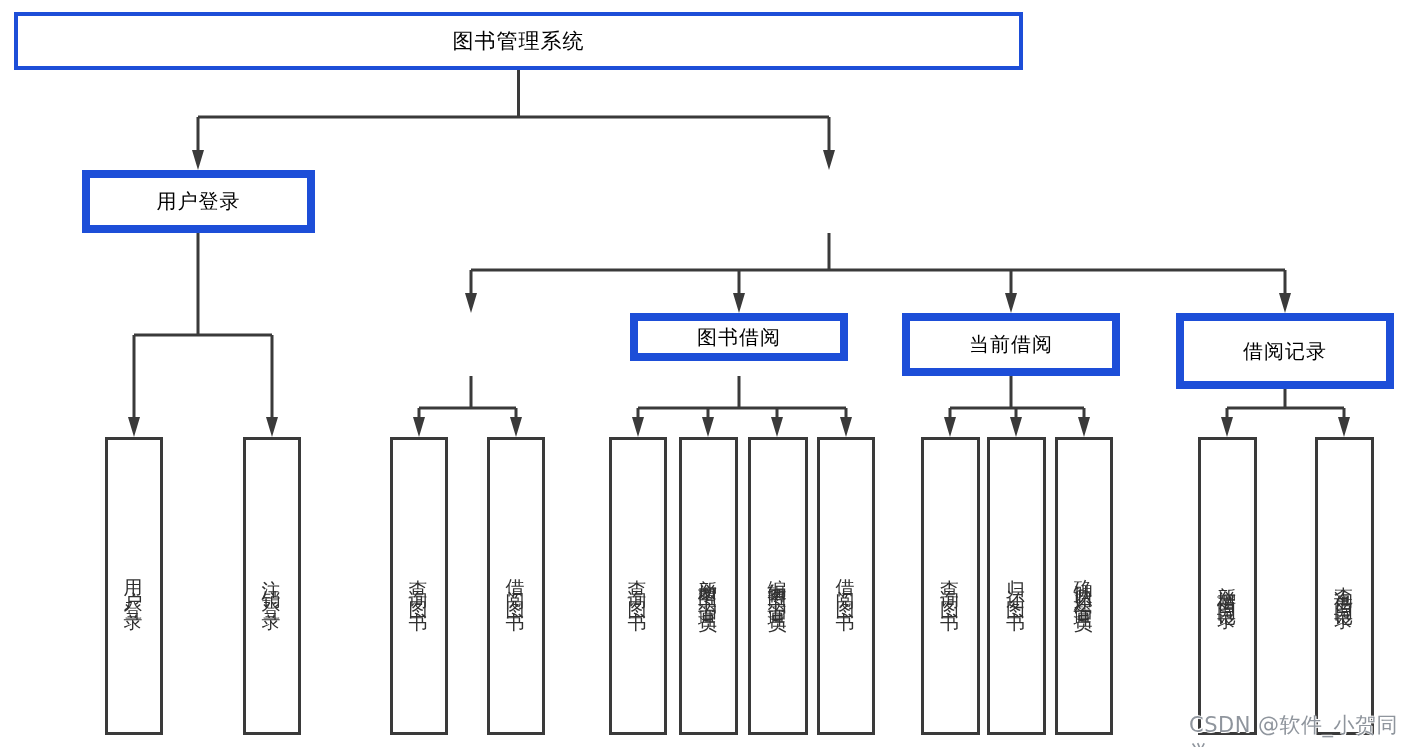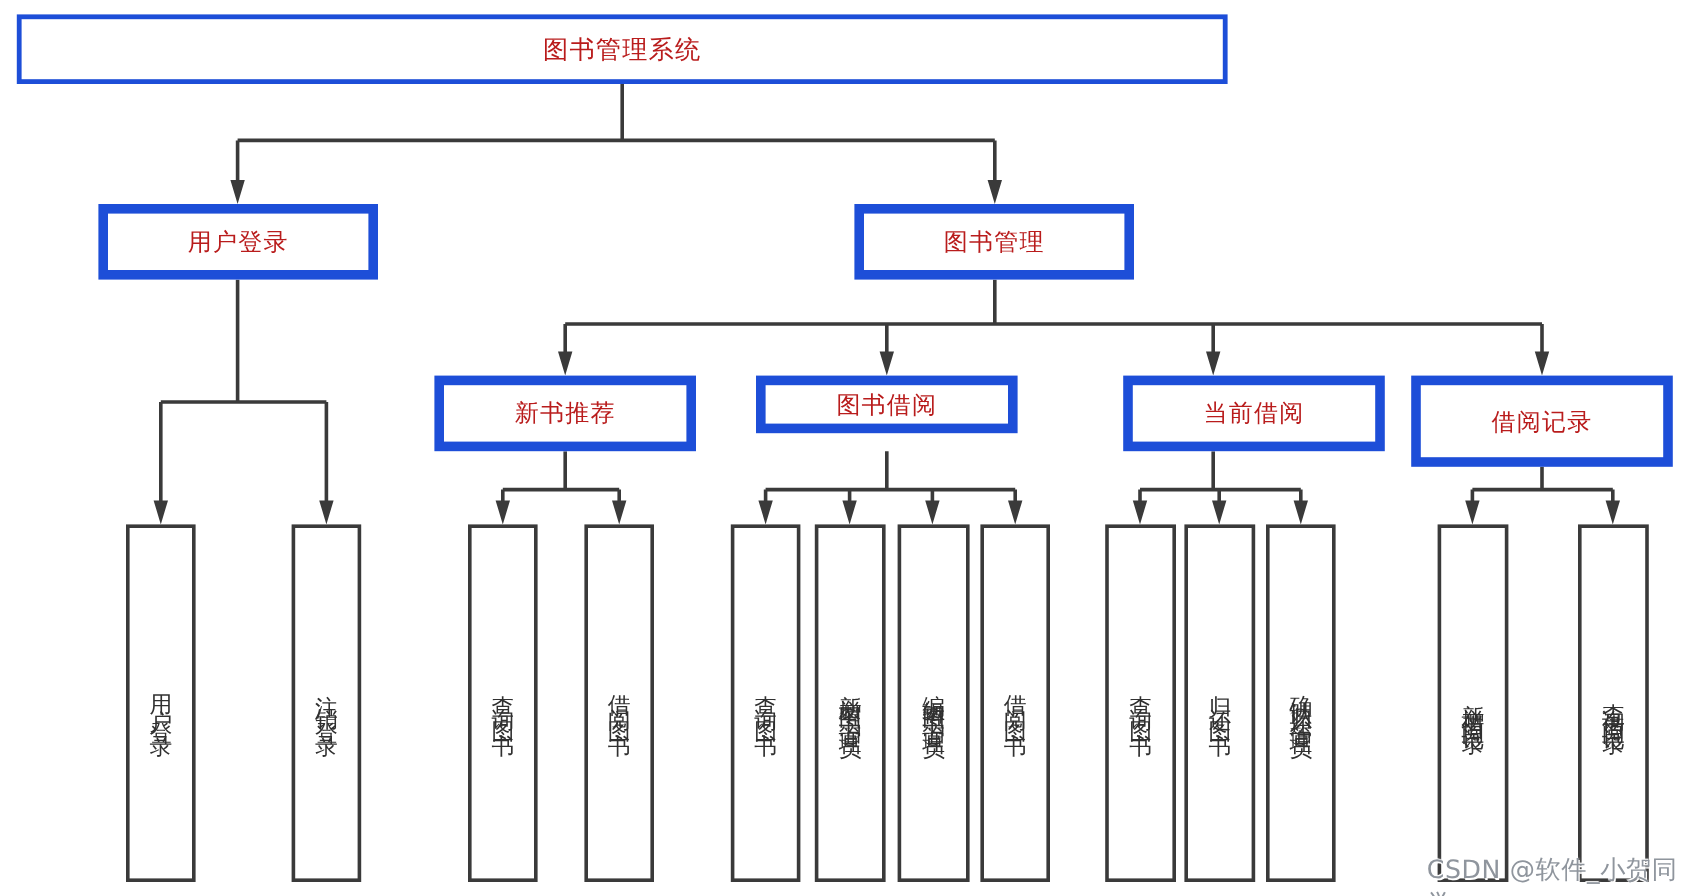--- a/index.html
+++ b/index.html
@@ -4,21 +4,21 @@
 <style>
   html,body{margin:0;padding:0;background:#ffffff;}
   .canvas{
     position:relative;width:1405px;height:747px;background:#ffffff;overflow:hidden;
     font-family:"DejaVu Sans","Liberation Sans",sans-serif;
   }
   .connectors{position:absolute;left:0;top:0;z-index:1;}
   .hbox{
     position:absolute;box-sizing:border-box;background:#ffffff;
     border:8px solid #1d4ed8;display:flex;align-items:center;justify-content:center;
-    font-size:20px;color:#b91c1c;letter-spacing:1px;z-index:2;
+    font-size:20px;color:#000000;letter-spacing:1px;z-index:2;
   }
   .root{border-width:4px;font-size:21px;}
   .leaf{
     position:absolute;top:437px;height:298px;box-sizing:border-box;background:#ffffff;
     border:3px solid #3a3a3a;display:flex;align-items:center;justify-content:center;
     writing-mode:vertical-rl;text-orientation:mixed;
     font-size:19px;color:#303030;letter-spacing:11px;z-index:2;
   }
   .leaf.long{letter-spacing:5px;}
   .watermark{
@@ -53,25 +53,23 @@
              M128,417 h12 L134,437 Z  M266,417 h12 L272,437 Z
              M413,417 h12 L419,437 Z  M510,417 h12 L516,437 Z
              M632,417 h12 L638,437 Z  M702,417 h12 L708,437 Z  M771,417 h12 L777,437 Z  M840,417 h12 L846,437 Z
              M944,417 h12 L950,437 Z  M1010,417 h12 L1016,437 Z  M1078,417 h12 L1084,437 Z
              M1221,417 h12 L1227,437 Z  M1338,417 h12 L1344,437 Z"></path>
   </svg>
 
   <div class="hbox root" style="left:14px;top:12px;width:1009px;height:58px;">图书管理系统</div>
 
   <div class="hbox" style="left:82px;top:170px;width:233px;height:63px;">用户登录</div>
-  <div class="hbox" style="left:712px;top:170px;width:233px;height:63px;">图书管理</div>
 
-  <div class="hbox" style="left:362px;top:313px;width:218px;height:63px;">新书推荐</div>
   <div class="hbox" style="left:630px;top:313px;width:218px;height:48px;">图书借阅</div>
-  <div class="hbox" style="left:936px;top:313px;width:218px;height:63px;">当前借阅</div>
+  <div class="hbox" style="left:902px;top:313px;width:218px;height:63px;">当前借阅</div>
   <div class="hbox" style="left:1176px;top:313px;width:218px;height:76px;">借阅记录</div>
 
   <div class="leaf" style="left:105px;width:58px;">用户登录</div>
   <div class="leaf" style="left:243px;width:58px;">注销登录</div>
 
   <div class="leaf" style="left:390px;width:58px;">查询图书</div>
   <div class="leaf" style="left:487px;width:58px;">借阅图书</div>
 
   <div class="leaf" style="left:609px;width:58px;">查询图书</div>
   <div class="leaf long" style="left:679px;width:59px;">新增图书（管理员）</div>

